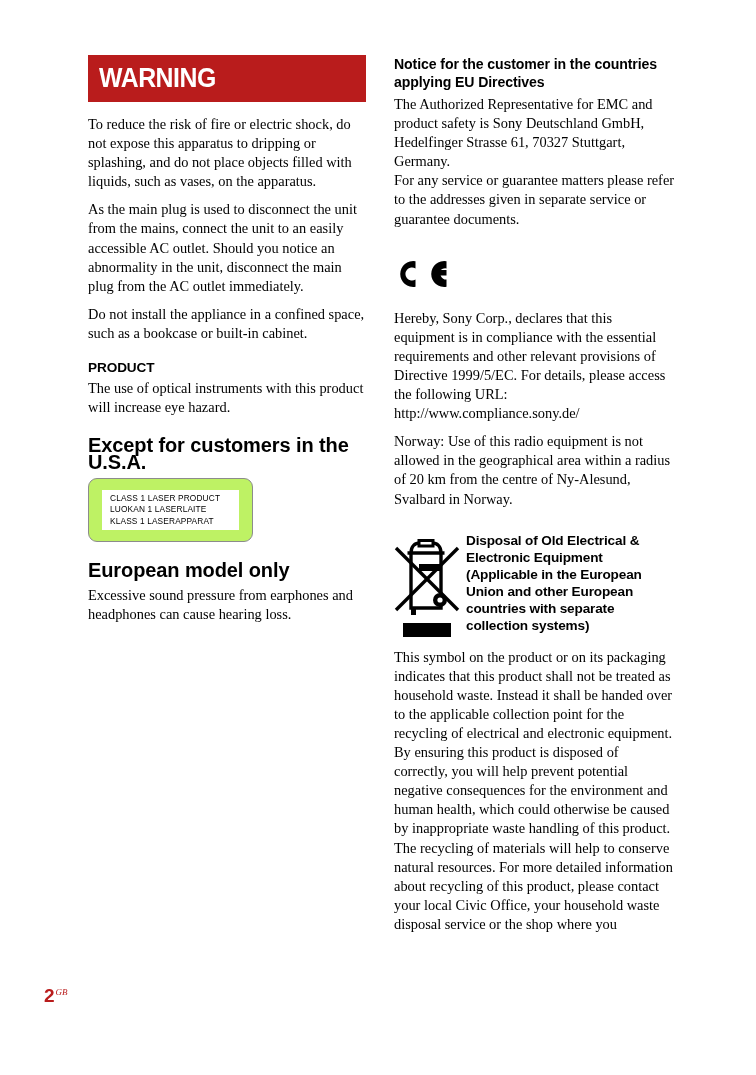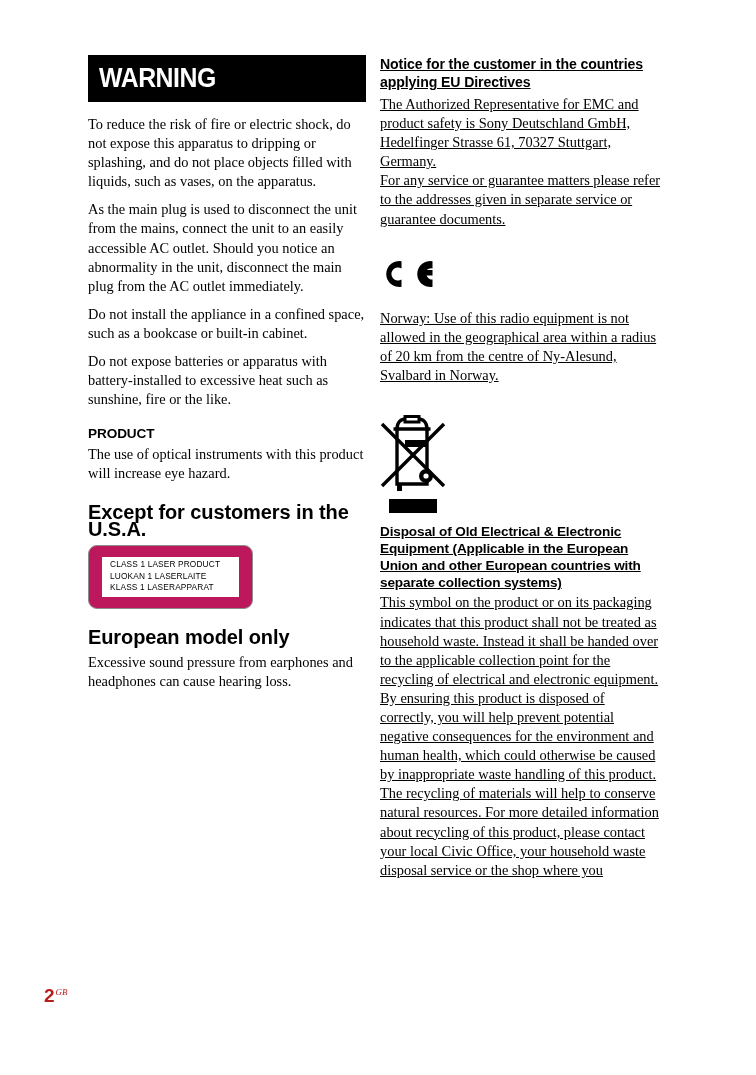--- a/index.html
+++ b/index.html
@@ -22,25 +22,25 @@
     width: 756px;
     height: 1075px;
   }
 
   
   .col {
     position: absolute;
     top: 55px;
   }
   .col-left  { left: 88px;  width: 278px; }
-  .col-right { left: 380px; width: 282px; text-decoration: underline; }
+  .col-right { left: 394px; width: 282px; }
 
   
   .warning-bar {
-    background: #000000;
+    background: #b91c1c;
     width: 278px;
     height: 47px;
     margin-bottom: 13px;
     display: flex;
     align-items: center;
   }
   .warning-bar .warning-text {
     color: #ffffff;
     font-family: "Liberation Sans", "DejaVu Sans", sans-serif;
     font-weight: bold;
@@ -80,21 +80,21 @@
     line-height: 18px;
     margin: 0 0 4px 0;
   }
 
   
   .laser-label {
     width: 165px;
     height: 64px;
     border: 1px solid #8c8c8c;
     border-radius: 9px;
-    background: #be185d;
+    background: #bef264;
     box-sizing: border-box;
     padding: 0;
     position: relative;
     margin: 0 0 16px 0;
   }
   .laser-inner {
     position: absolute;
     left: 13px;
     top: 11px;
     right: 13px;
@@ -121,21 +121,20 @@
     width: 60px;
     height: 34px;
   }
 
   
   .disposal-block {
     display: flex;
     align-items: flex-start;
     margin-top: 22px;
     margin-bottom: 2px;
-    flex-direction: column;
   }
   .weee-icon-wrap {
     width: 72px;
     flex: 0 0 72px;
     padding-top: 3px;
   }
   .weee-icon { display: block; }
   .disposal-heading {
     flex: 1;
     font-family: "Liberation Sans", "DejaVu Sans", sans-serif;
@@ -173,21 +172,20 @@
 
   <div class="col col-left">
 
     <div class="warning-bar">
       <span class="warning-text">WARNING</span>
     </div>
 
     <p class="body">To reduce the risk of fire or electric shock, do not expose this apparatus to dripping or splashing, and do not place objects filled with liquids, such as vases, on the apparatus.</p>
     <p class="body">As the main plug is used to disconnect the unit from the mains, connect the unit to an easily accessible AC outlet. Should you notice an abnormality in the unit, disconnect the main plug from the AC outlet immediately.</p>
     <p class="body">Do not install the appliance in a confined space, such as a bookcase or built-in cabinet.</p>
-    <p class="body">Do not expose batteries or apparatus with battery-installed to excessive heat such as sunshine, fire or the like.</p>
 
     <h3 class="sub">PRODUCT</h3>
     <p class="body">The use of optical instruments with this product will increase eye hazard.</p>
 
     <h3 class="sub big">Except for customers in the U.S.A.</h3>
 
     <div class="laser-label">
       <div class="laser-inner">
         <span>CLASS 1 LASER PRODUCT</span>
         <span>LUOKAN 1 LASERLAITE</span>
@@ -206,20 +204,21 @@
 
     <p class="body tight">The Authorized Representative for EMC and product safety is Sony Deutschland GmbH, Hedelfinger Strasse 61, 70327 Stuttgart, Germany.</p>
     <p class="body">For any service or guarantee matters please refer to the addresses given in separate service or guarantee documents.</p>
 
     
     <svg class="ce-mark" viewBox="0 0 60 34">
       <path d="M19.5 4.2 A13 13 0 1 0 19.5 29.8 L19.5 22.6 A6.6 6.6 0 1 1 19.5 11.4 Z" fill="#000"></path>
       <path d="M50.5 4.2 A13 13 0 1 0 50.5 29.8 L50.5 22.6 A6.6 6.6 0 0 1 44.6 18.4 L50.5 18.4 L50.5 13.1 L44.7 13.1 A6.6 6.6 0 0 1 50.5 11.4 Z" fill="#000"></path>
     </svg>
 
+    <p class="body">Hereby, Sony Corp., declares that this equipment is in compliance with the essential requirements and other relevant provisions of Directive 1999/5/EC. For details, please access the following URL: http://www.compliance.sony.de/</p>
     <p class="body">Norway: Use of this radio equipment is not allowed in the geographical area within a radius of 20 km from the centre of Ny-Alesund, Svalbard in Norway.</p>
 
     
     <div class="disposal-block">
       <div class="weee-icon-wrap">
         <svg class="weee-icon" width="66" height="112" viewBox="0 0 66 112">
           <g fill="none" stroke="#000" stroke-width="3.4">
 
             <path d="M17 19 L17 74 L47 74 L47 19"></path>
 

